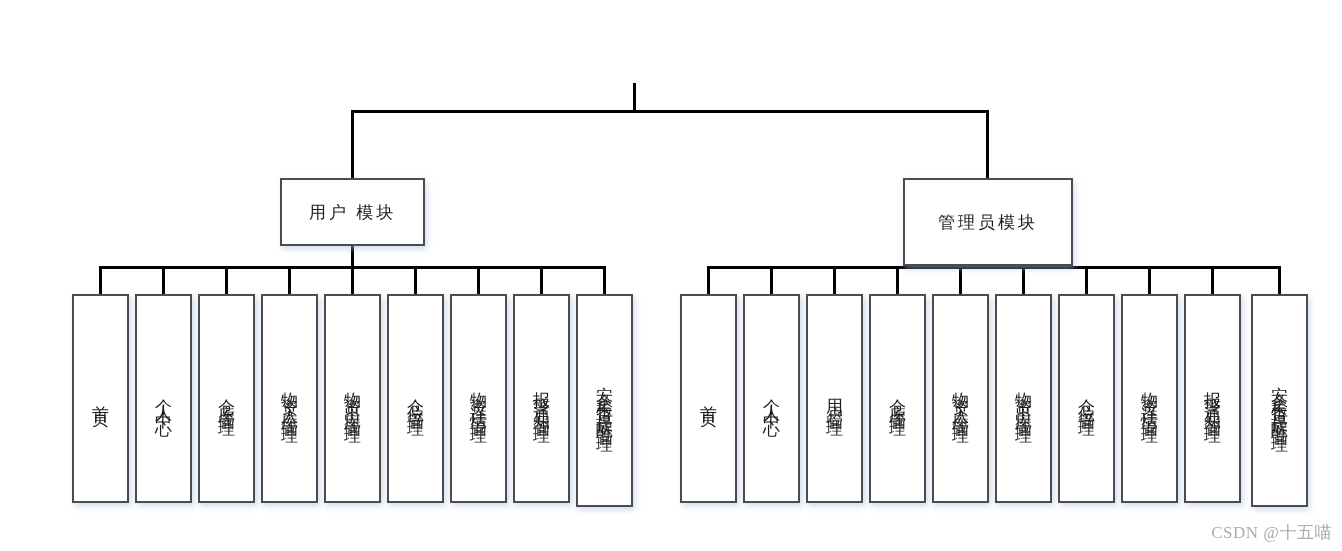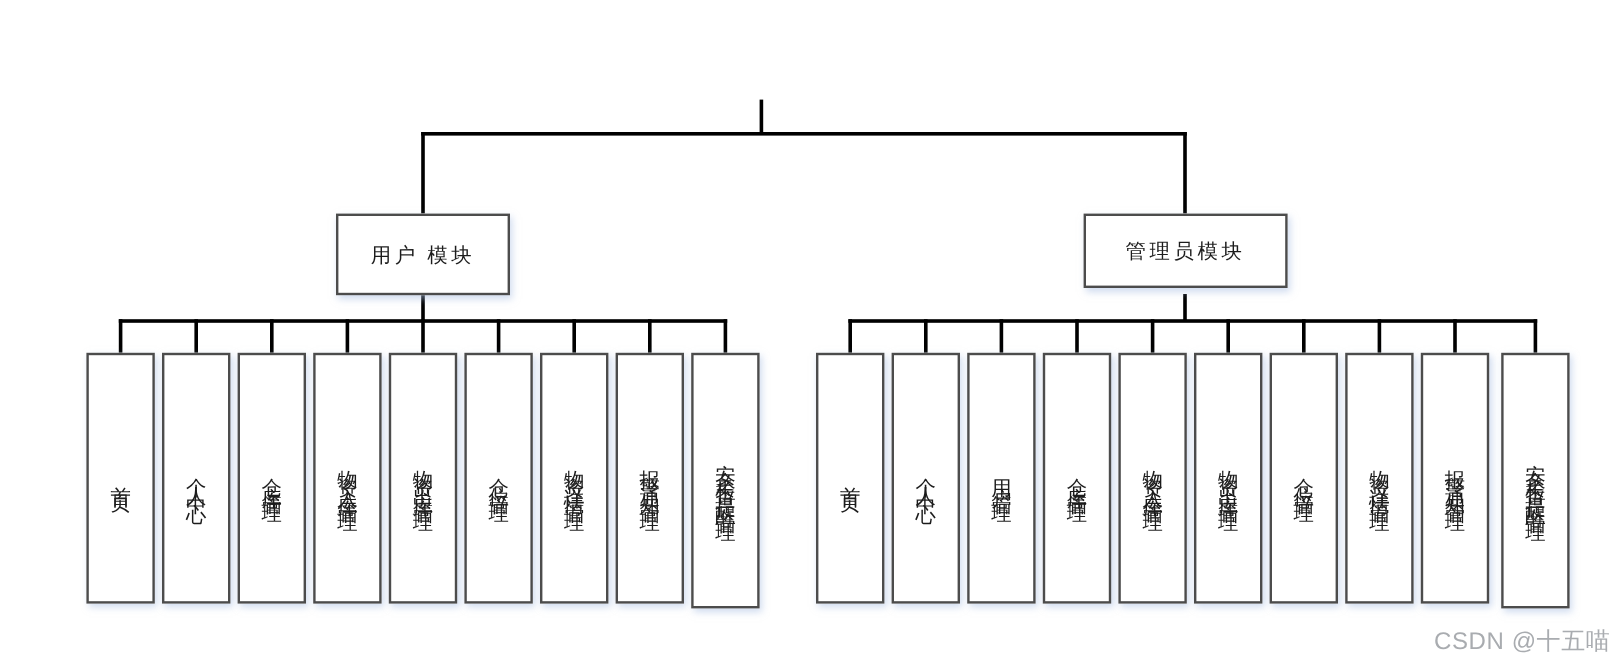--- a/index.html
+++ b/index.html
@@ -46,23 +46,23 @@
   }
   .hline, .vline {
     position: absolute;
     background: var(--line, #000000);
   }
   .hline { height: 3px; }
   .vline { width: 3px; }
   .watermark {
     position: absolute;
     top: 521px;
-    right: 0;
-    font-family: Liberation Sans, sans-serif;
-    font-size: 20px;
+    right: 10px;
+    font-family: Liberation Serif, serif;
+    font-size: 17px;
     color: var(--watermark, #a9acb0);
     letter-spacing: 0.5px;
   }
 </style>
 </head>
 <body>
 
 <div class="canvas">
 
   <div class="vline" style="left:633px;top:83px;height:29px"></div>
@@ -92,21 +92,21 @@
   <div class="vline" style="left:1022px;top:266px;height:28px"></div>
   <div class="vline" style="left:1085px;top:266px;height:28px"></div>
   <div class="vline" style="left:1148px;top:266px;height:28px"></div>
   <div class="vline" style="left:1211px;top:266px;height:28px"></div>
   <div class="vline" style="left:1278px;top:266px;height:28px"></div>
 
 
   <div class="box" style="left:280px;top:178px;width:145px;height:68px">
     <span class="module-label">用户 模块</span>
   </div>
-  <div class="box" style="left:903px;top:178px;width:170px;height:62px">
+  <div class="box" style="left:903px;top:178px;width:170px;height:88px">
     <span class="module-label">管理员模块</span>
   </div>
 
   <div class="box" style="left:72px;top:294px;width:57px;height:209px">
     <span class="vtext">首页</span>
   </div>
   <div class="box" style="left:135px;top:294px;width:57px;height:209px">
     <span class="vtext">个人中心</span>
   </div>
   <div class="box" style="left:198px;top:294px;width:57px;height:209px">

